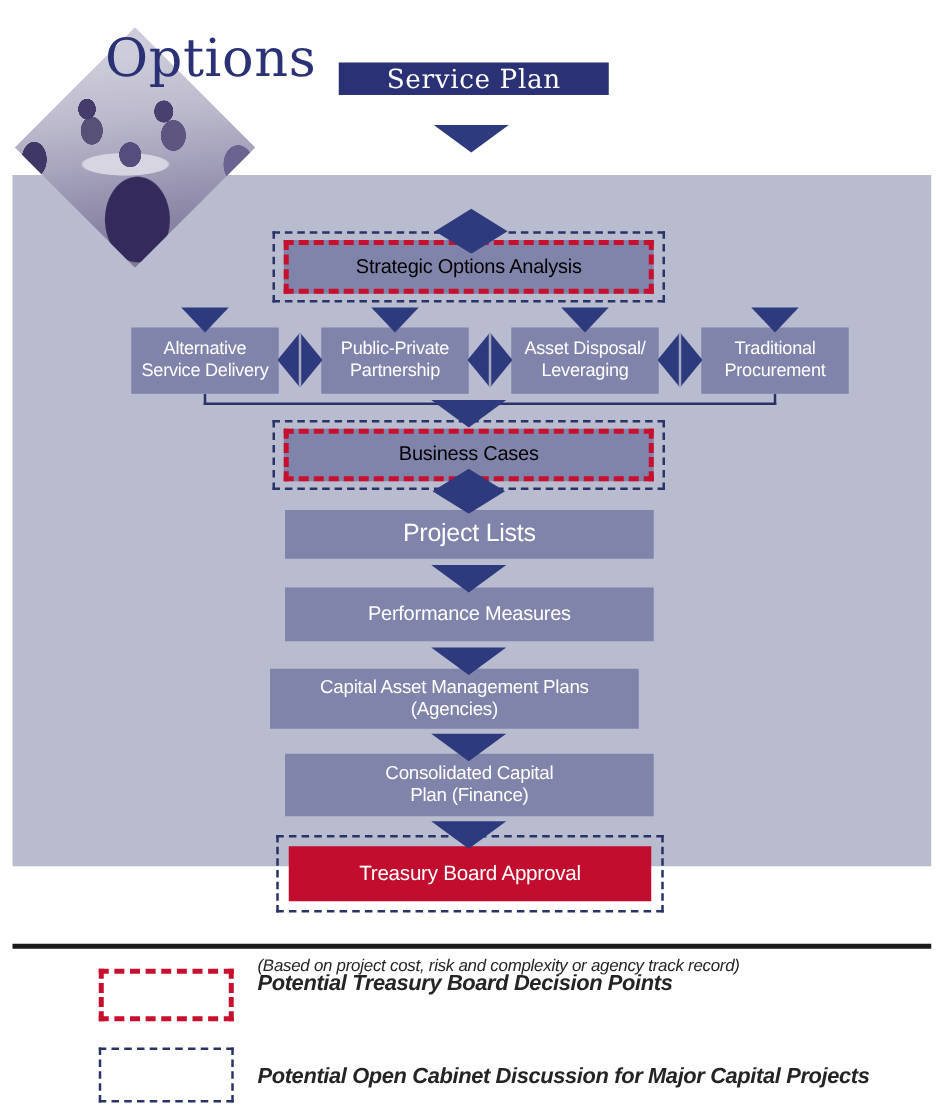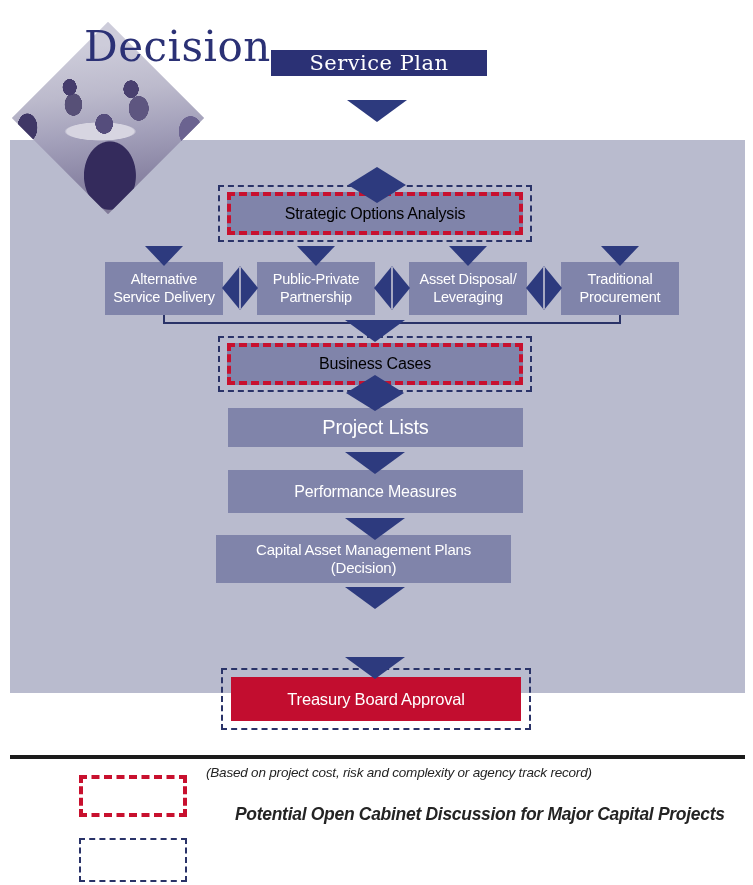--- a/index.html
+++ b/index.html
@@ -83,21 +83,21 @@
 <body>
 
 <div class="canvas">
 
   <div class="bg-panel"></div>
 
   <div class="photo">
     <div class="photo-img"></div>
   </div>
 
-  <div class="planning-title">Decision</div>
+  <div class="planning-title">Options</div>
 
   <div class="service-plan">Service Plan</div>
 
   <div class="tri" style="left:347px; top:100px;"></div>
 
 
   <div class="diamond arrow" style="left:348px; top:167px;"></div>
 
   <div class="dashed-group" style="left:218px; top:185px; width:314px; height:57px;">
     <div class="dashed-inner">Strategic Options Analysis</div>
@@ -143,33 +143,38 @@
   <div class="box" style="left:228px; top:408px; width:295px; height:39px; font-size:20px;">Project Lists</div>
 
   <div class="tri" style="left:345px; top:452px;"></div>
 
   <div class="box" style="left:228px; top:470px; width:295px; height:43px; font-size:16px;">Performance Measures</div>
 
   <div class="tri" style="left:345px; top:518px;"></div>
 
   <div class="box" style="left:216px; top:535px; width:295px; height:48px;">
     <span>Capital Asset Management Plans</span>
-    <span>(Decision)</span>
+    <span>(Agencies)</span>
   </div>
 
   <div class="tri" style="left:345px; top:587px;"></div>
 
+  <div class="box" style="left:228px; top:603px; width:295px; height:50px;">
+    <span>Consolidated Capital</span>
+    <span>Plan (Finance)</span>
+  </div>
 
   <div class="tri" style="left:345px; top:657px;"></div>
 
   <div class="dashed-group" style="left:221px; top:668px; width:310px; height:62px;">
     <div class="treasury-inner">Treasury Board Approval</div>
   </div>
 
   <div class="black-rule"></div>
 
   <div class="legend-swatch red"></div>
+  <div class="legend-title" style="top:776px;">Potential Treasury Board Decision Points</div>
   <div class="legend-sub">(Based on project cost, risk and complexity or agency track record)</div>
 
   <div class="legend-swatch blue"></div>
-  <div class="legend-title" style="top:804px;margin-left:29px;">Potential Open Cabinet Discussion for Major Capital Projects</div>
+  <div class="legend-title" style="top:850px;">Potential Open Cabinet Discussion for Major Capital Projects</div>
 
 </div>
 
 </body></html>

